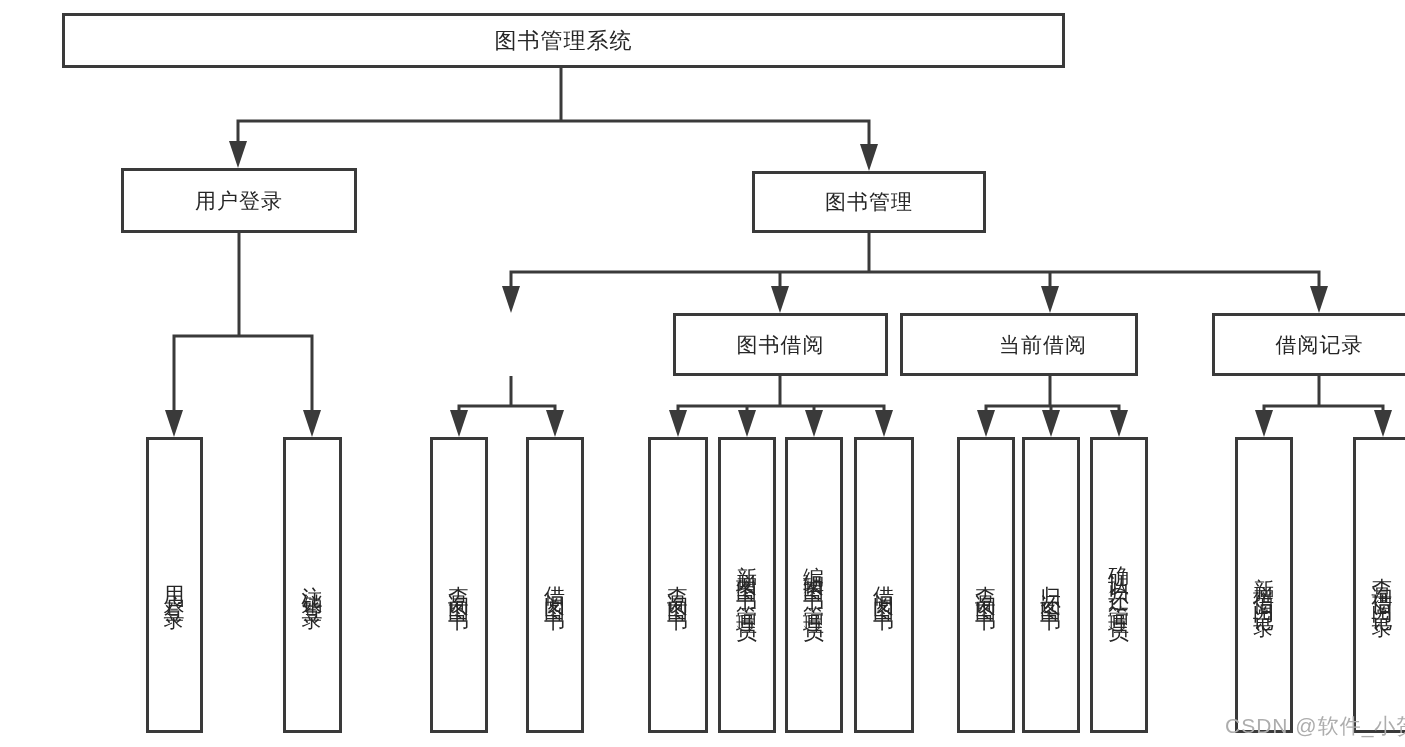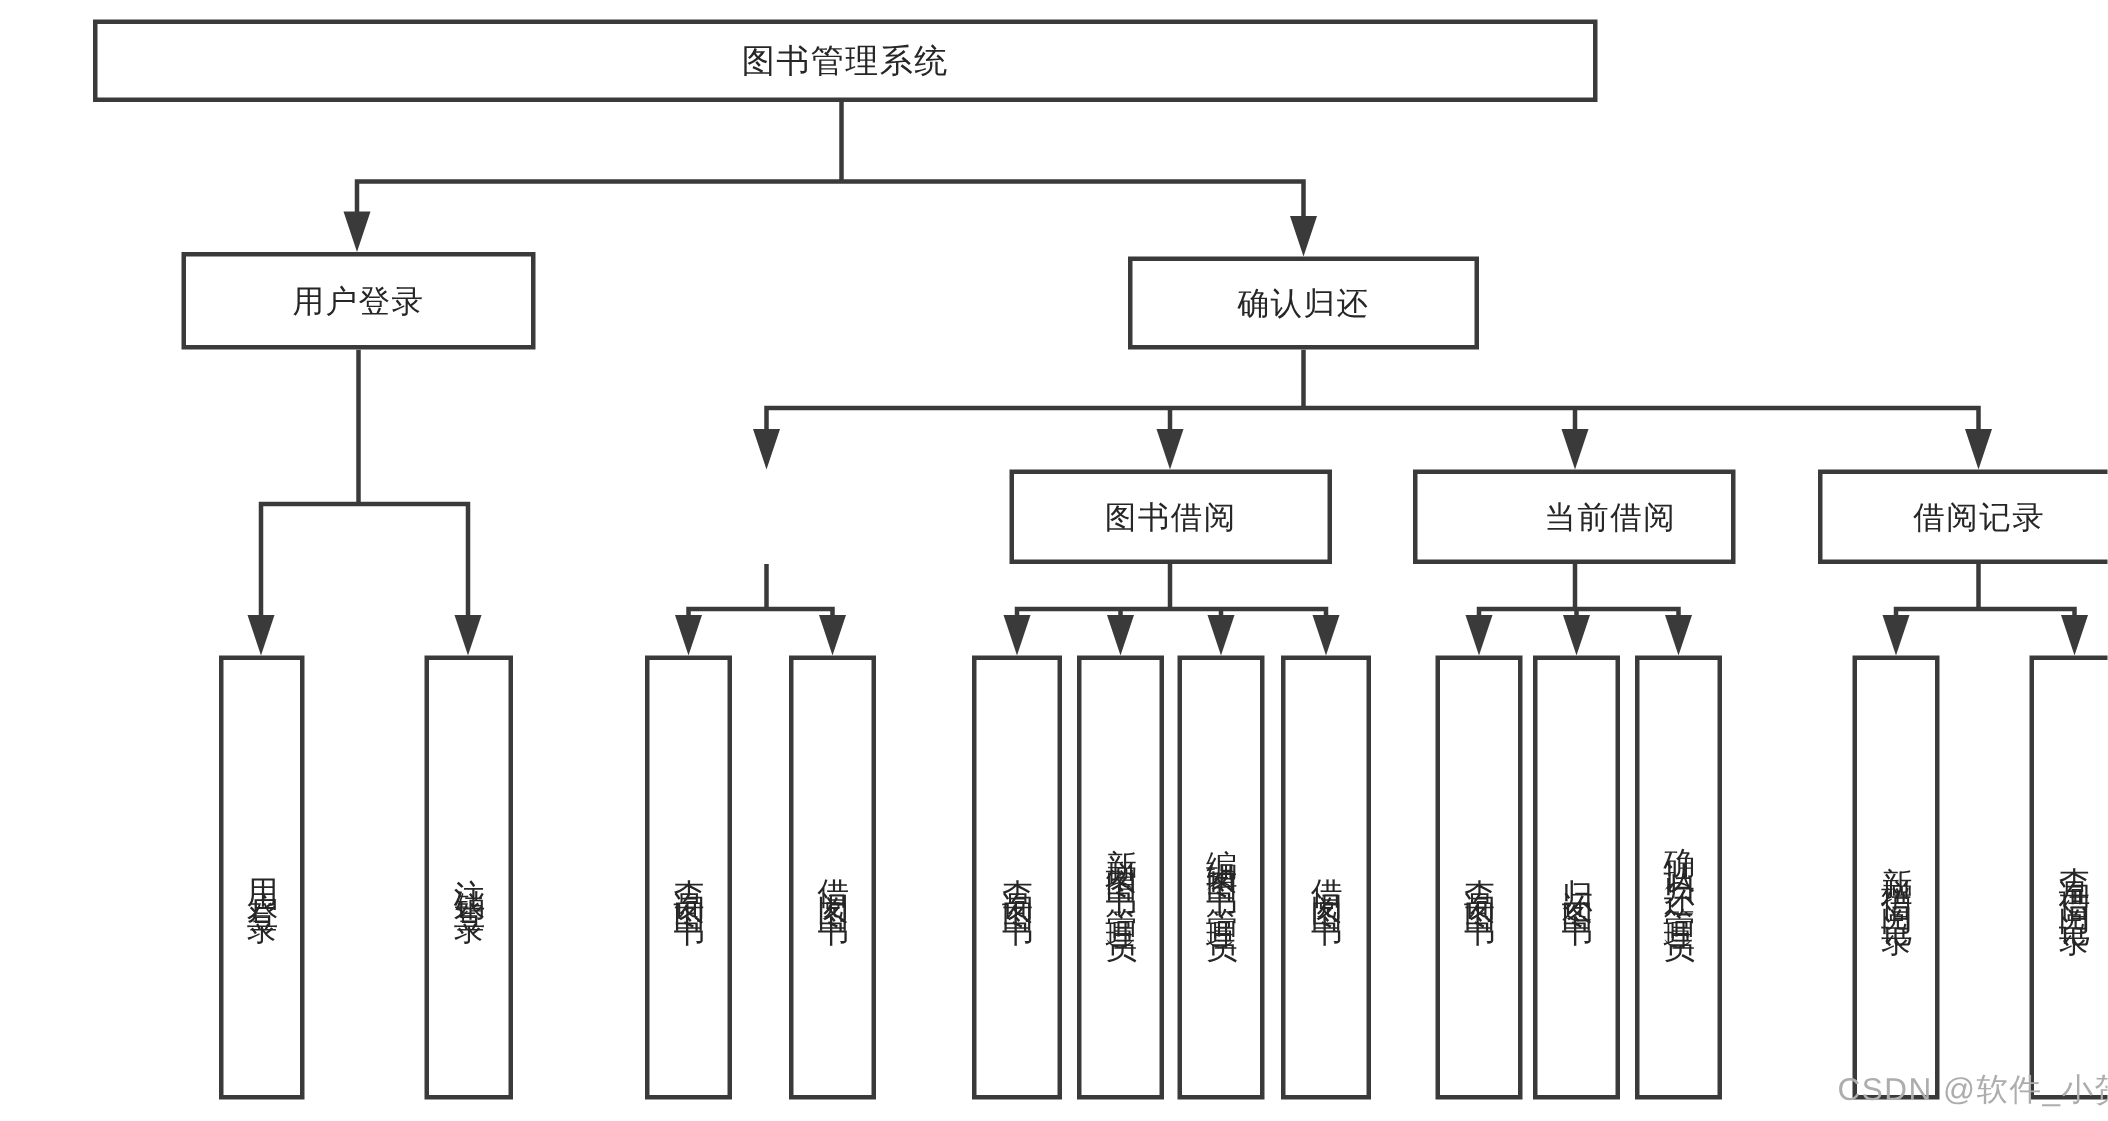--- a/index.html
+++ b/index.html
@@ -107,24 +107,24 @@
       <polygon points="1002,410 1020,410 1011,437"></polygon>
       <polygon points="1070,410 1088,410 1079,437"></polygon>
       <polygon points="1215,410 1233,410 1224,437"></polygon>
       <polygon points="1334,410 1352,410 1343,437"></polygon>
     </g>
   </svg>
 
   <div class="node hbox root-box" style="left:22px; top:13px; width:1003px; height:55px;">图书管理系统</div>
 
   <div class="node hbox" style="left:81px; top:168px; width:236px; height:65px;">用户登录</div>
-  <div class="node hbox" style="left:712px; top:171px; width:234px; height:62px;">确认归还</div>
+  <div class="node hbox" style="left:712px; top:171px; width:234px; height:62px;">图书管理</div>
 
   <div class="node hbox" style="left:633px; top:313px; width:215px; height:63px;">图书借阅</div>
-  <div class="node hbox" style="left:902px; top:313px; width:215px; height:63px;padding-left:48px;">当前借阅</div>
+  <div class="node hbox" style="left:860px; top:313px; width:238px; height:63px;padding-left:48px;">当前借阅</div>
   <div class="node hbox" style="left:1172px; top:313px; width:215px; height:63px;">借阅记录</div>
 
   <div class="node vbox" style="left:106px; top:437px; width:57px; height:296px;">用户登录</div>
   <div class="node vbox" style="left:243px; top:437px; width:59px; height:296px;">注销登录</div>
 
   <div class="node vbox" style="left:390px; top:437px; width:58px; height:296px;">查询图书</div>
   <div class="node vbox" style="left:486px; top:437px; width:58px; height:296px;">借阅图书</div>
 
   <div class="node vbox" style="left:608px; top:437px; width:60px; height:296px;">查询图书</div>
   <div class="node vbox" style="left:678px; top:437px; width:58px; height:296px;">新增图书（管理员）</div>

